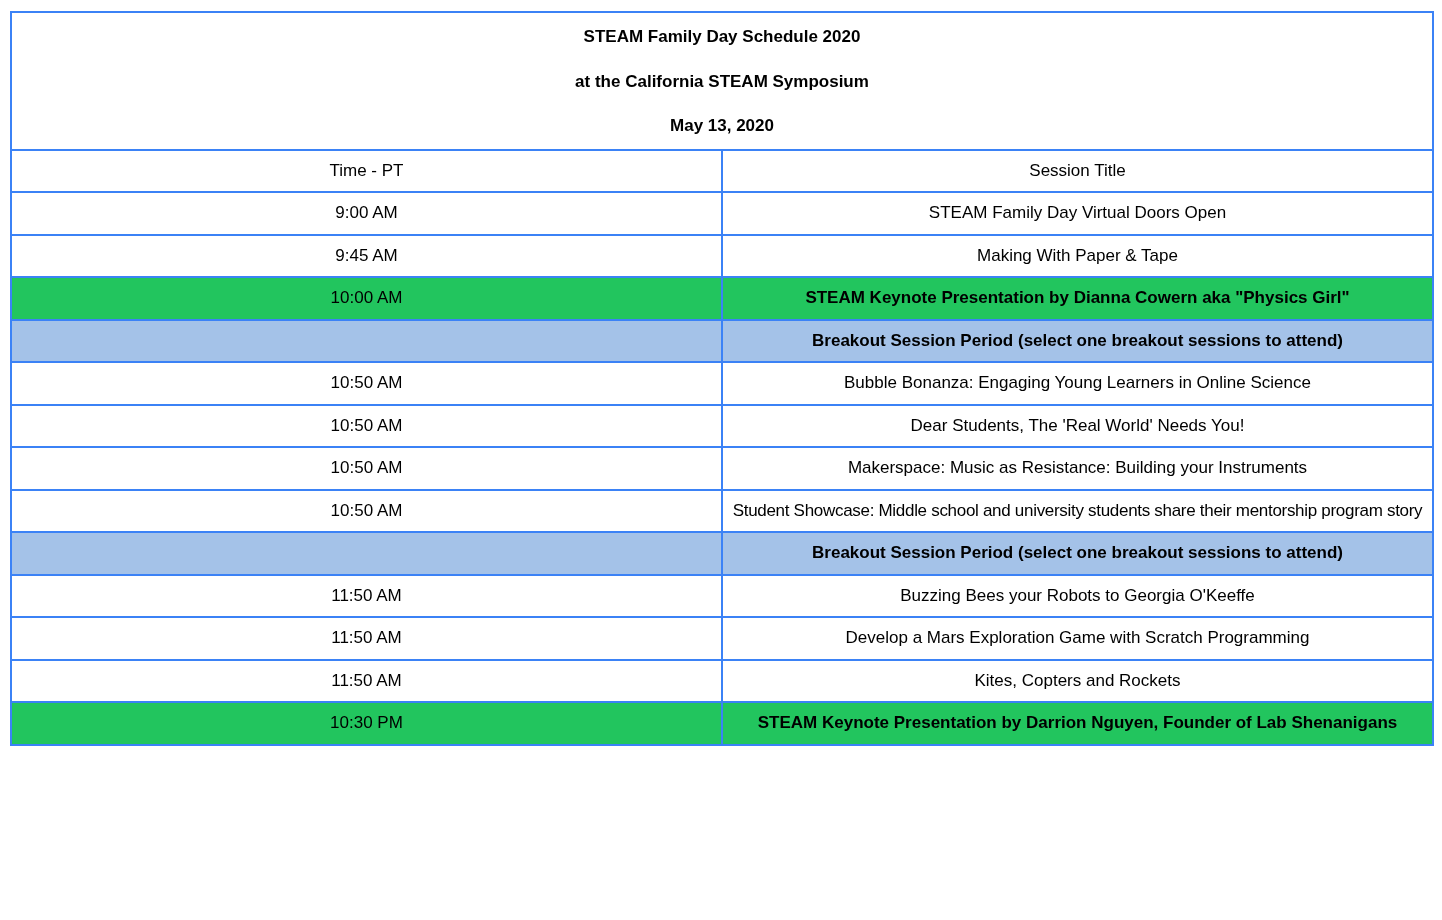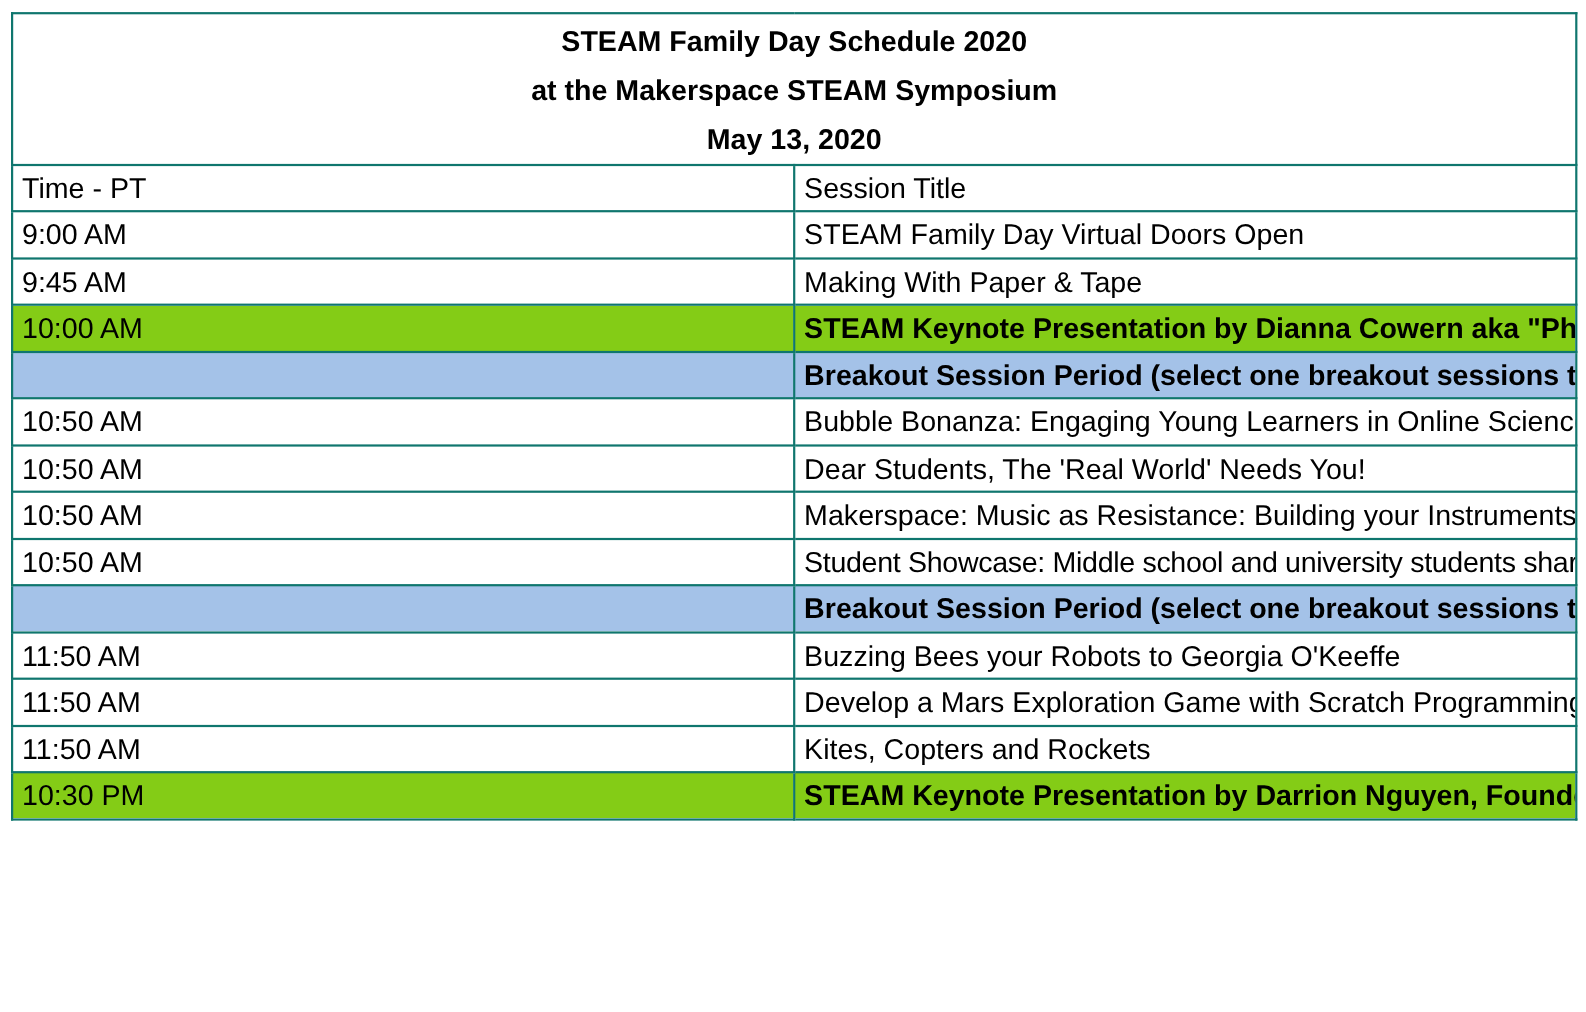--- a/index.html
+++ b/index.html
@@ -1,39 +1,39 @@
 <!DOCTYPE html>
 <html><head>
 <meta charset="utf-8">
 <style>
   html, body { margin: 0; padding: 0; background: #ffffff; }
   body { width: 1442px; height: 920px; position: relative; overflow: hidden;
          font-family: "Liberation Sans", sans-serif; color: #000; }
   table.sched { position: absolute; left: 10px; top: 11px; width: 1424px;
          border-collapse: collapse; table-layout: fixed; }
-  table.sched td { border: 2px solid #0f766e; padding: 0 8px; height: 40.5px;
-         font-size: 26px; line-height: 40px; white-space: nowrap; overflow: hidden; margin-top: 48px; }
-  td.time { text-align: left; width: 198px; }
-  td.title { text-align: left; }
+  table.sched td { border: 2px solid #3b82f6; padding: 0 8px; height: 40.5px;
+         font-size: 17px; line-height: 40px; white-space: nowrap; overflow: hidden; margin-top: 48px; }
+  td.time { text-align: center; width: 198px; }
+  td.title { text-align: center; }
   .title-cell { text-align: center; font-weight: bold; font-size: 25px; height: auto !important; padding: 2px 8px 0 8px !important; }
   .title-line { display: block; line-height: 44.5px; height: 44.5px; }
-  tr.keynote td { background: #84cc16; }
+  tr.keynote td { background: #22c55e; }
   tr.keynote td.title { font-weight: bold; }
   tr.breakout td { background: #a4c2e8; }
   tr.breakout td.title { font-weight: bold; }
 </style>
 </head>
 <body>
 
 <table class="sched">
   <tbody>
       <tr>
     <td colspan="2" class="title-cell">
       <span class="title-line">STEAM Family Day Schedule 2020</span>
-      <span class="title-line">at the Makerspace STEAM Symposium</span>
+      <span class="title-line">at the California STEAM Symposium</span>
       <span class="title-line">May 13, 2020</span>
     </td>
   </tr>
   <tr>
     <td class="title" style="width:198px">Time - PT</td>
     <td class="title">Session Title</td>
   </tr>
   <tr class="normal">
     <td class="time">9:00 AM</td>
     <td class="title">STEAM Family Day Virtual Doors Open</td>

